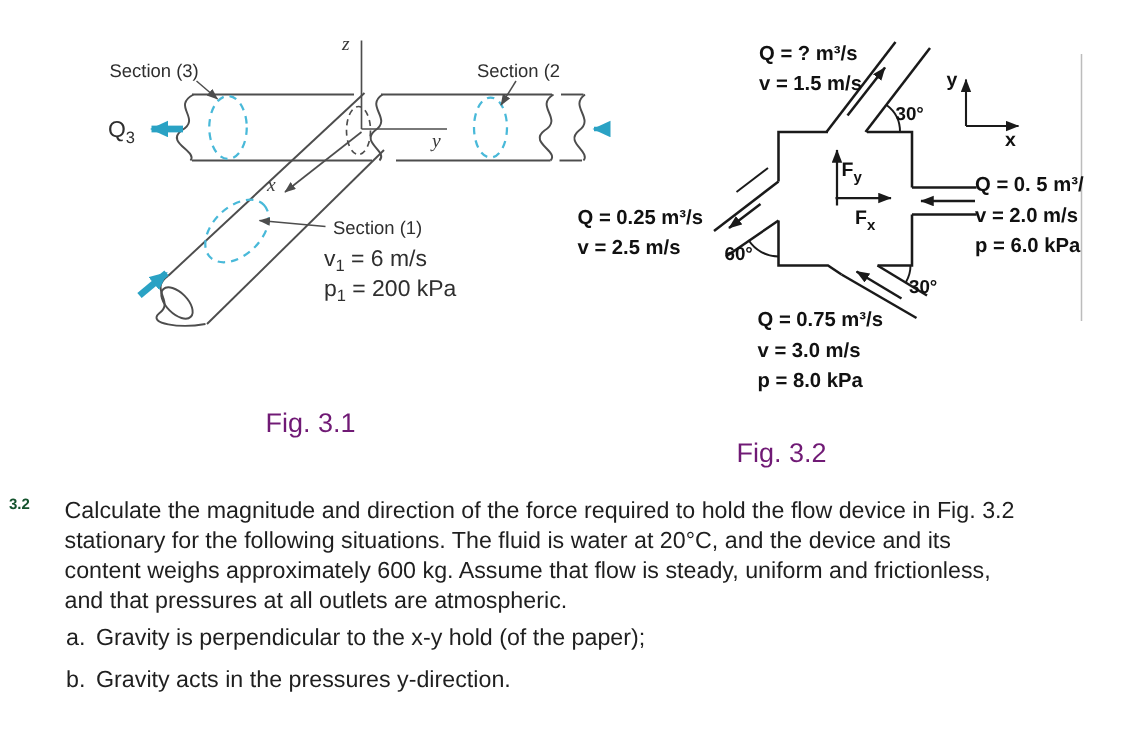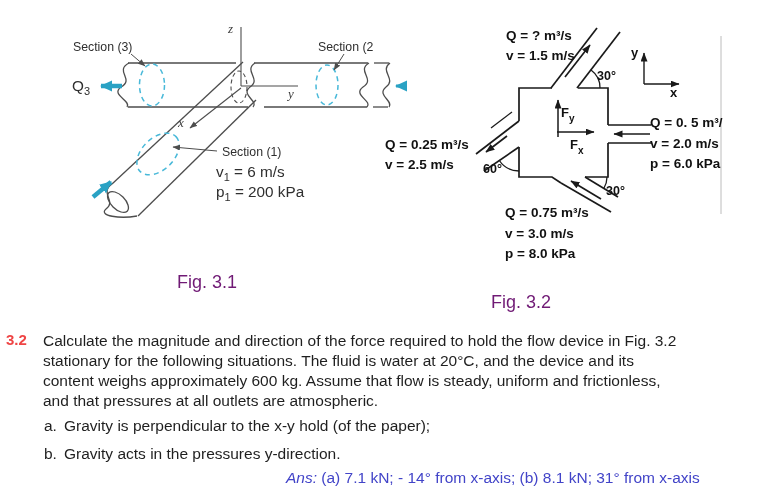--- a/index.html
+++ b/index.html
@@ -1,21 +1,21 @@
 <!DOCTYPE html>
 <html><head>
 <meta charset="utf-8">
 <style>
   html,body{margin:0;padding:0;background:#ffffff;}
   #page{position:relative;width:764px;height:504px;background:#ffffff;overflow:hidden;
         font-family:"Liberation Sans","DejaVu Sans",sans-serif;color:#1f1f1f;}
   .abs{position:absolute;}
   svg{position:absolute;left:0;top:0;}
   .fig-caption{font-size:18px;color:#701a75;}
-  .prob-number{font-size:15px;font-weight:bold;color:#ef4444;}
+  .prob-number{font-size:10px;font-weight:bold;color:#14532d;}
   .prob-body{font-size:15.5px;line-height:20px;white-space:pre-line;width:760px;color:#1f1f1f;}
   .prob-item{font-size:15.5px;display:flex;color:#1f1f1f;}
   .prob-item .marker{display:inline-block;width:20px;}
   .answer{font-size:15.5px;color:#4244c8;white-space:nowrap;}
   .answer .ans-prefix{font-style:italic;}
   
   .t31-small{font-family:"Liberation Sans","DejaVu Sans",sans-serif;font-size:12.3px;fill:#2f2f2f;}
   .t31-big{font-family:"Liberation Sans","DejaVu Sans",sans-serif;font-size:15.3px;fill:#2f2f2f;}
   .t31-axis{font-family:"Liberation Serif","DejaVu Serif",serif;font-style:italic;font-size:13px;fill:#3a3a3a;}
   .t32{font-family:"Liberation Sans","DejaVu Sans",sans-serif;font-size:13.5px;font-weight:bold;fill:#111;}
@@ -193,17 +193,14 @@
 
   <div class="abs prob-item" style="left:44px;top:417px;">
     <span class="marker">a.</span>
     <span>Gravity is perpendicular to the x-y hold (of the paper);</span>
   </div>
   <div class="abs prob-item" style="left:44px;top:445px;">
     <span class="marker">b.</span>
     <span>Gravity acts in the pressures y-direction.</span>
   </div>
 
-  <div class="abs answer" style="left:286px;top:469px;">
-    <span class="ans-prefix">Ans:</span><span> (a) 7.1 kN; - 14° from x-axis; (b) 8.1 kN; 31° from x-axis</span>
-  </div>
 
 </div>
 
 </body></html>

